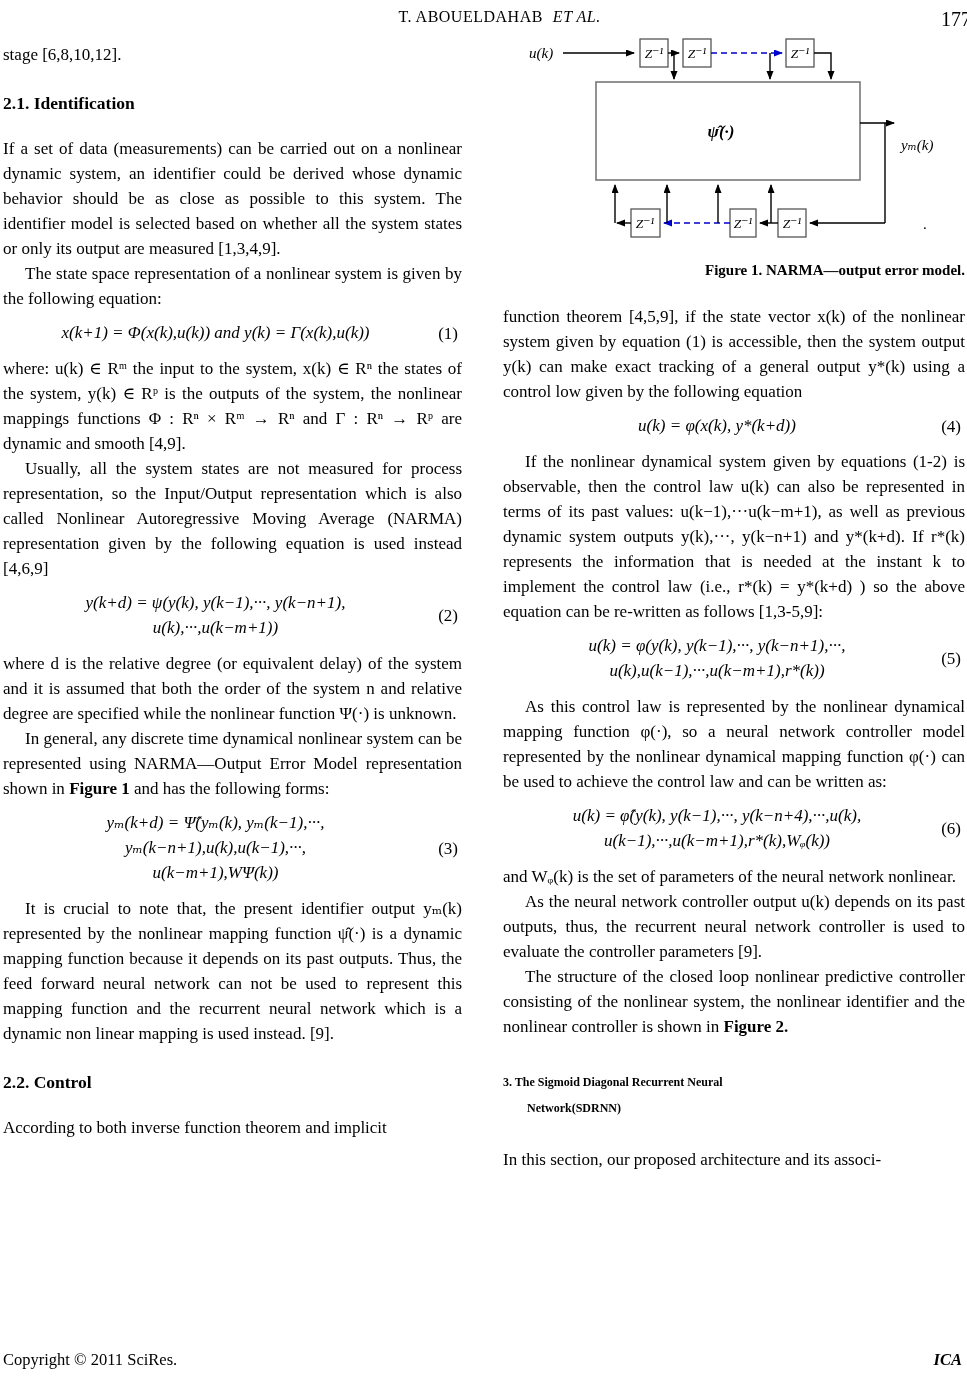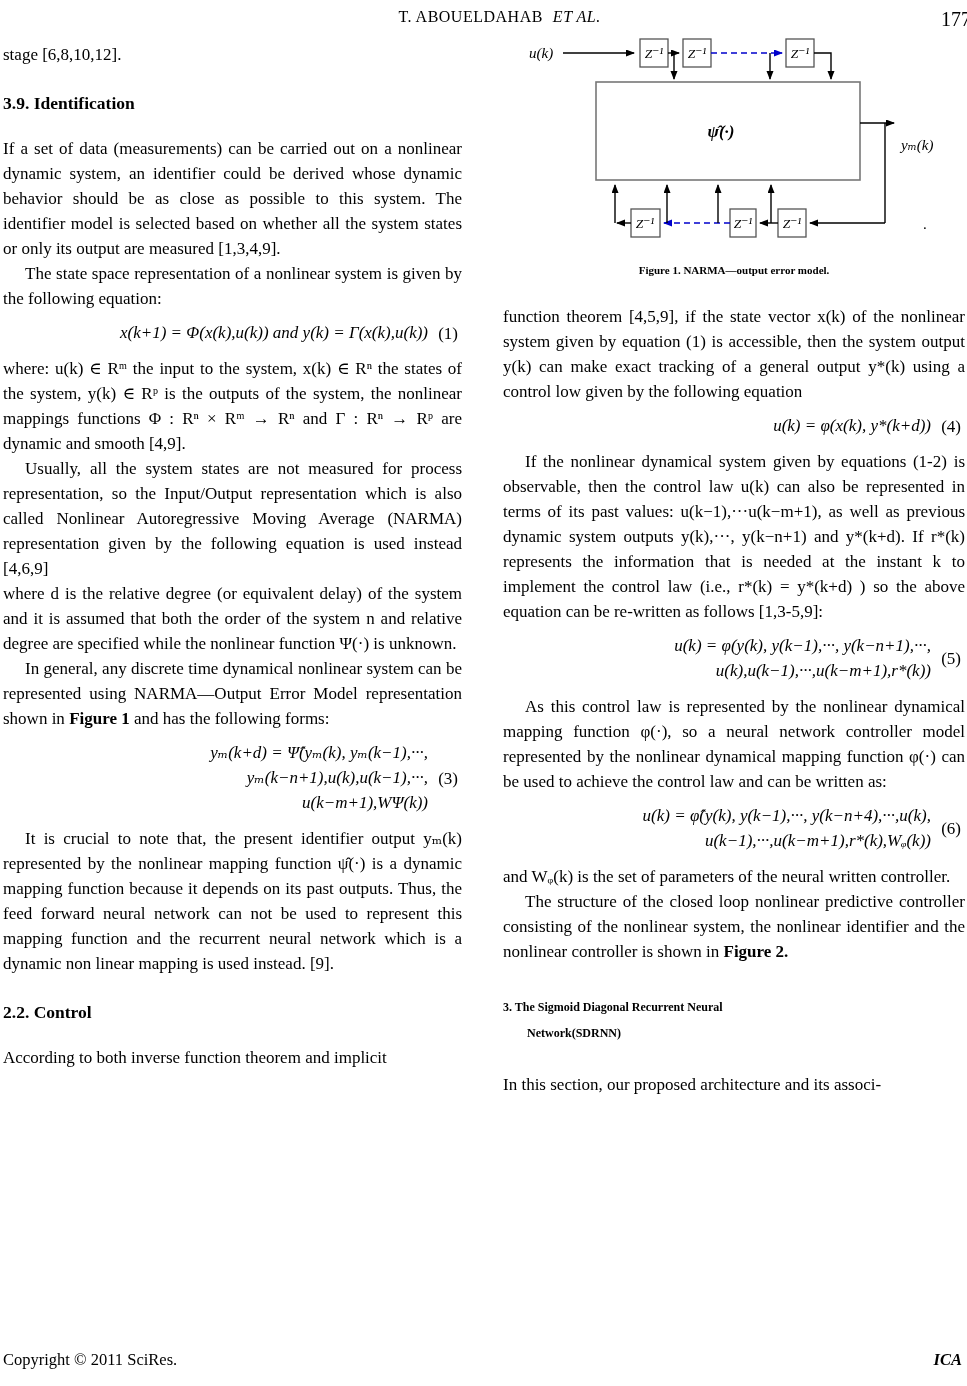--- a/index.html
+++ b/index.html
@@ -13,55 +13,60 @@
   .header-etal{font-style:italic;margin-left:10px;}
   .page-num{position:absolute;right:12px;top:0;font-size:20px;}
   .col{position:absolute;font-size:17px;line-height:25px;text-align:justify;}
   .col-left{left:3px;top:42px;width:459px;}
   .col-right{left:503px;top:33px;width:462px;}
   p.body{margin:0;}
   p.indent{text-indent:22px;}
   .h-sub{font-weight:bold;font-size:17.5px;margin:24px 0 20px;text-align:left;}
   .h-sec{font-weight:bold;font-size:12px;margin:30px 0 26px;text-align:left;line-height:26px;}
   .h-sec-cont{padding-left:24px;}
-  .eq{position:relative;margin:9px 0 11px;font-style:italic;text-align:right;padding:0 34px 0 0;}
+  .eq{position:relative;margin:9px 0 11px;font-style:italic;text-align:center;padding:0 34px 0 0;}
   .eq .eq-line{display:block;}
   .eq .eq-label{position:absolute;right:4px;top:50%;transform:translateY(-50%);font-style:normal;}
   .figure-wrap{margin:0 0 4px 0;}
-  .fig-caption{font-weight:bold;font-size:11px;text-align:center;margin:6px 0 24px;line-height:20px;text-indent:0;}
+  .fig-caption{font-weight:bold;font-size:15px;text-align:right;margin:6px 0 24px;line-height:20px;text-indent:0;}
   .footer{position:absolute;top:1350px;left:3px;right:5px;font-size:16.5px;}
   .footer-right{position:absolute;right:0;top:0;font-weight:bold;font-style:italic;}
   svg text{font-family:"Liberation Serif","DejaVu Serif","DejaVu Sans",serif;}
 </style>
 </head>
 <body>
 
 <div class="page-header">
   <div class="header-center">
     <span>T. ABOUELDAHAB</span><span class="header-etal">ET  AL.</span>
   </div>
   <span class="page-num">177</span>
 </div>
 
 <div class="col col-left">
   <p class="body">stage [6,8,10,12].</p>
 
-  <div class="h-sub">3.9. Identification</div>
+  <div class="h-sub">2.1. Identification</div>
 
   <p class="body">If a set of data (measurements) can be carried out on a nonlinear dynamic system, an identifier could be derived whose dynamic behavior should be as close as possible to this system. The identifier model is selected based on whether all the system states or only its output are measured [1,3,4,9].</p>
   <p class="body indent">The state space representation of a nonlinear system is given by the following equation:</p>
 
   <div class="eq">
     <span class="eq-line">x(k+1) = Φ(x(k),u(k)) and y(k) = Γ(x(k),u(k))</span>
     <span class="eq-label">(1)</span>
   </div>
 
   <p class="body">where: u(k) ∈ Rᵐ the input to the system, x(k) ∈ Rⁿ the states of the system, y(k) ∈ Rᵖ is the outputs of the system, the nonlinear mappings functions Φ : Rⁿ × Rᵐ → Rⁿ and Γ : Rⁿ → Rᵖ are dynamic and smooth [4,9].</p>
   <p class="body indent">Usually, all the system states are not measured for process representation, so the Input/Output representation which is also called Nonlinear Autoregressive Moving Average (NARMA) representation given by the following equation is used instead [4,6,9]</p>
 
+  <div class="eq">
+    <span class="eq-line">y(k+d) = ψ(y(k), y(k−1),···, y(k−n+1),</span>
+    <span class="eq-line">u(k),···,u(k−m+1))</span>
+    <span class="eq-label">(2)</span>
+  </div>
 
   <p class="body">where d is the relative degree (or equivalent delay) of the system and it is assumed that both the order of the system n and relative degree are specified while the nonlinear function Ψ(·) is unknown.</p>
   <p class="body indent">
     <span>In general, any discrete time dynamical nonlinear system can be represented using NARMA—Output Error Model representation shown in </span><b>Figure 1</b><span> and has the following forms:</span>
   </p>
 
   <div class="eq">
     <span class="eq-line">yₘ(k+d) = Ψ̂(yₘ(k), yₘ(k−1),···,</span>
     <span class="eq-line">yₘ(k−n+1),u(k),u(k−1),···,</span>
     <span class="eq-line">u(k−m+1),WΨ(k))</span>
@@ -157,21 +162,22 @@
   </div>
 
   <p class="body indent">As this control law is represented by the nonlinear dynamical mapping function φ(·), so a neural network controller model represented by the nonlinear dynamical mapping function φ(·) can be used to achieve the control law and can be written as:</p>
 
   <div class="eq">
     <span class="eq-line">u(k) = φ̂(y(k), y(k−1),···, y(k−n+4),···,u(k),</span>
     <span class="eq-line">u(k−1),···,u(k−m+1),r*(k),Wᵩ(k))</span>
     <span class="eq-label">(6)</span>
   </div>
 
-  <p class="body">and Wᵩ(k) is the set of parameters of the neural written controller.</p>
+  <p class="body">and Wᵩ(k) is the set of parameters of the neural network nonlinear.</p>
+  <p class="body indent">As the neural network controller output u(k) depends on its past outputs, thus, the recurrent neural network controller is used to evaluate the controller parameters [9].</p>
   <p class="body indent">
     <span>The structure of the closed loop nonlinear predictive controller consisting of the nonlinear system, the nonlinear identifier and the nonlinear controller is shown in </span><b>Figure 2.</b>
   </p>
 
   <div class="h-sec">
     <div>3. The Sigmoid Diagonal Recurrent Neural</div>
     <div class="h-sec-cont">Network(SDRNN)</div>
   </div>
 
   <p class="body">In this section, our proposed architecture and its associ-</p>

